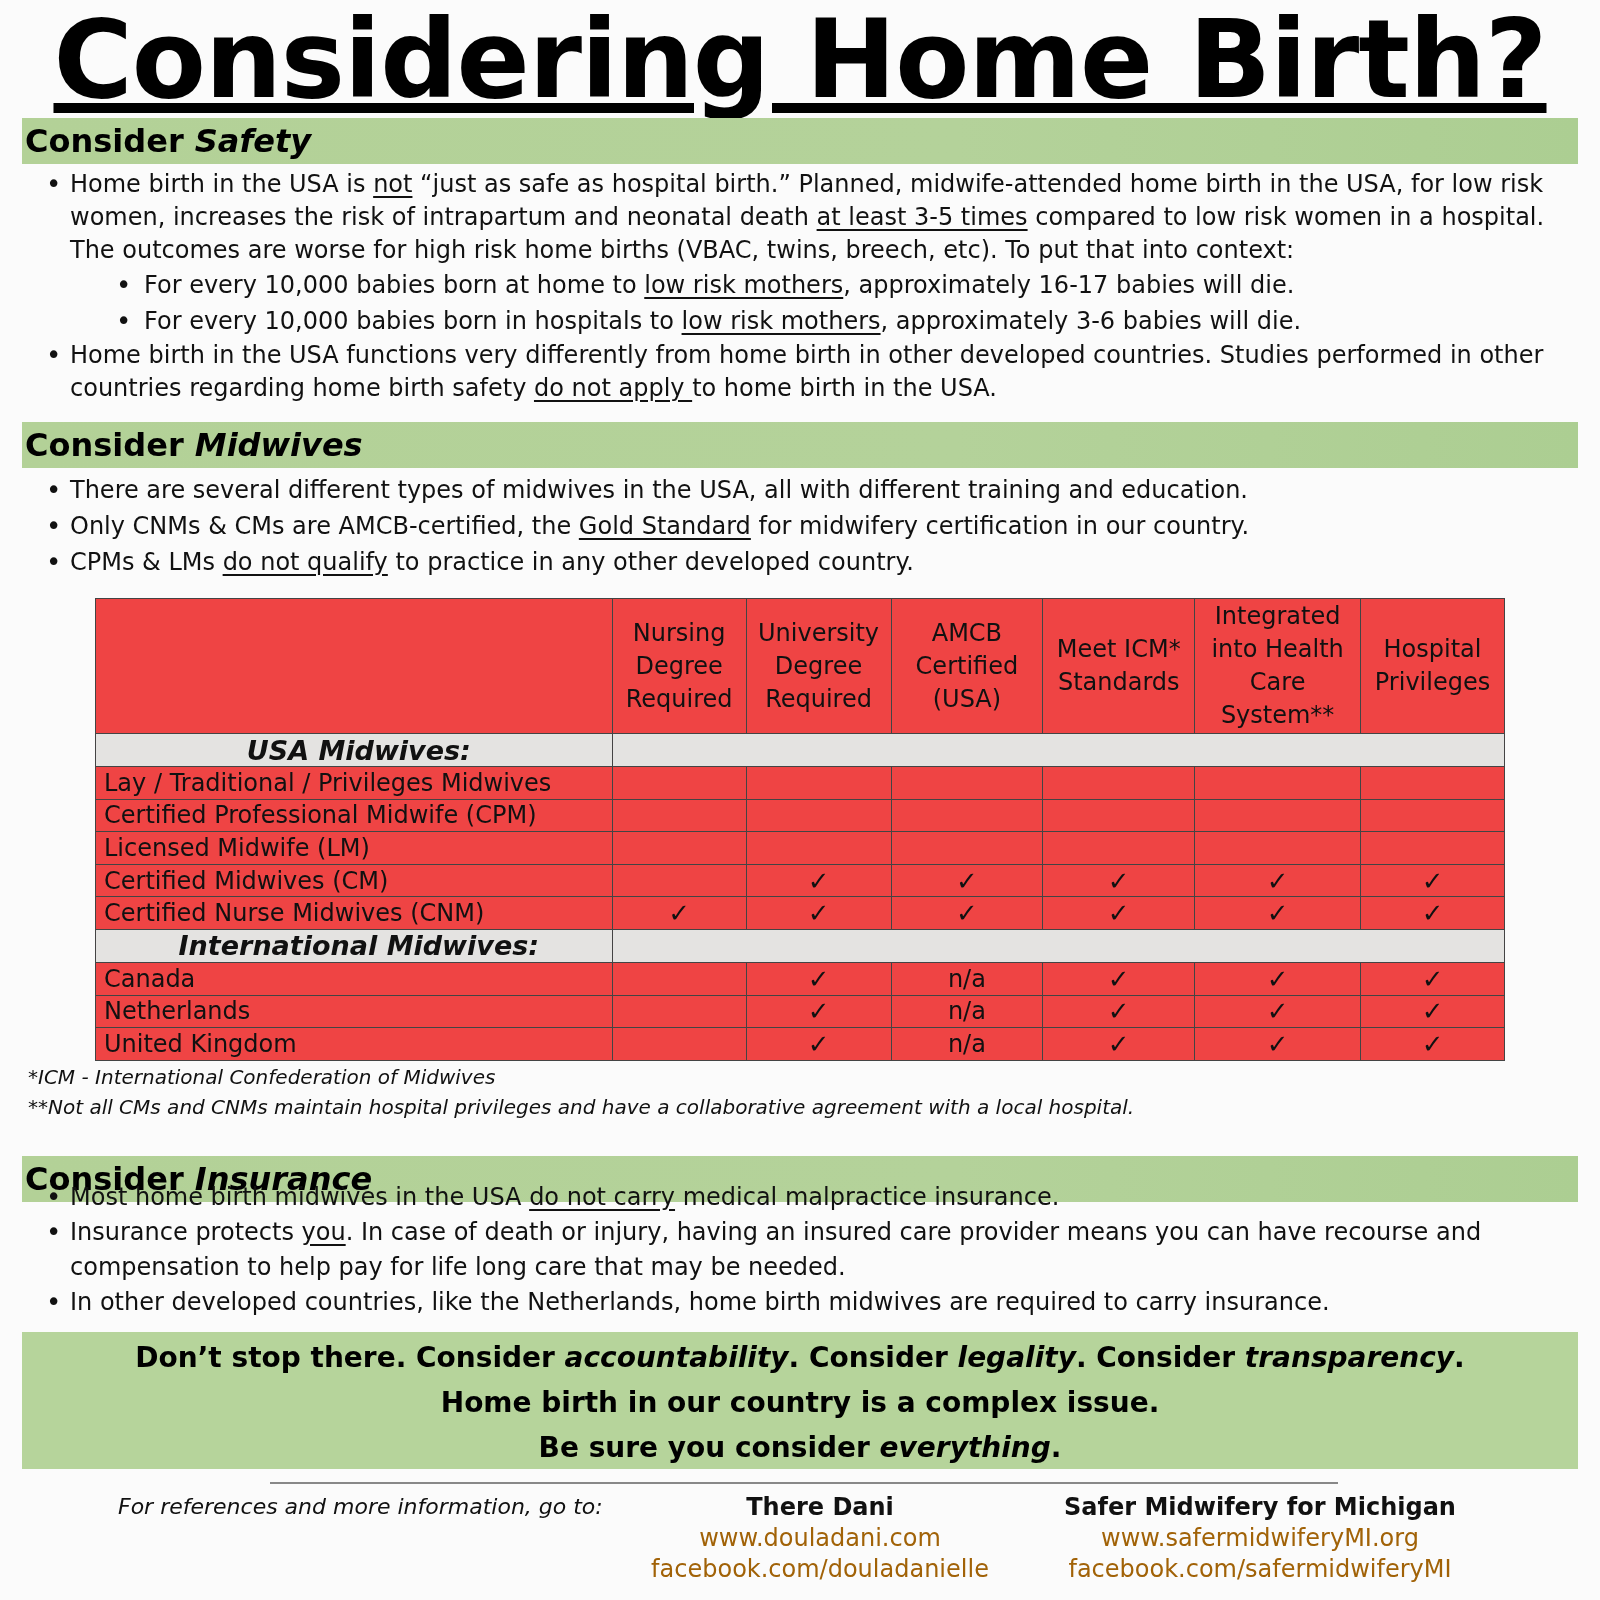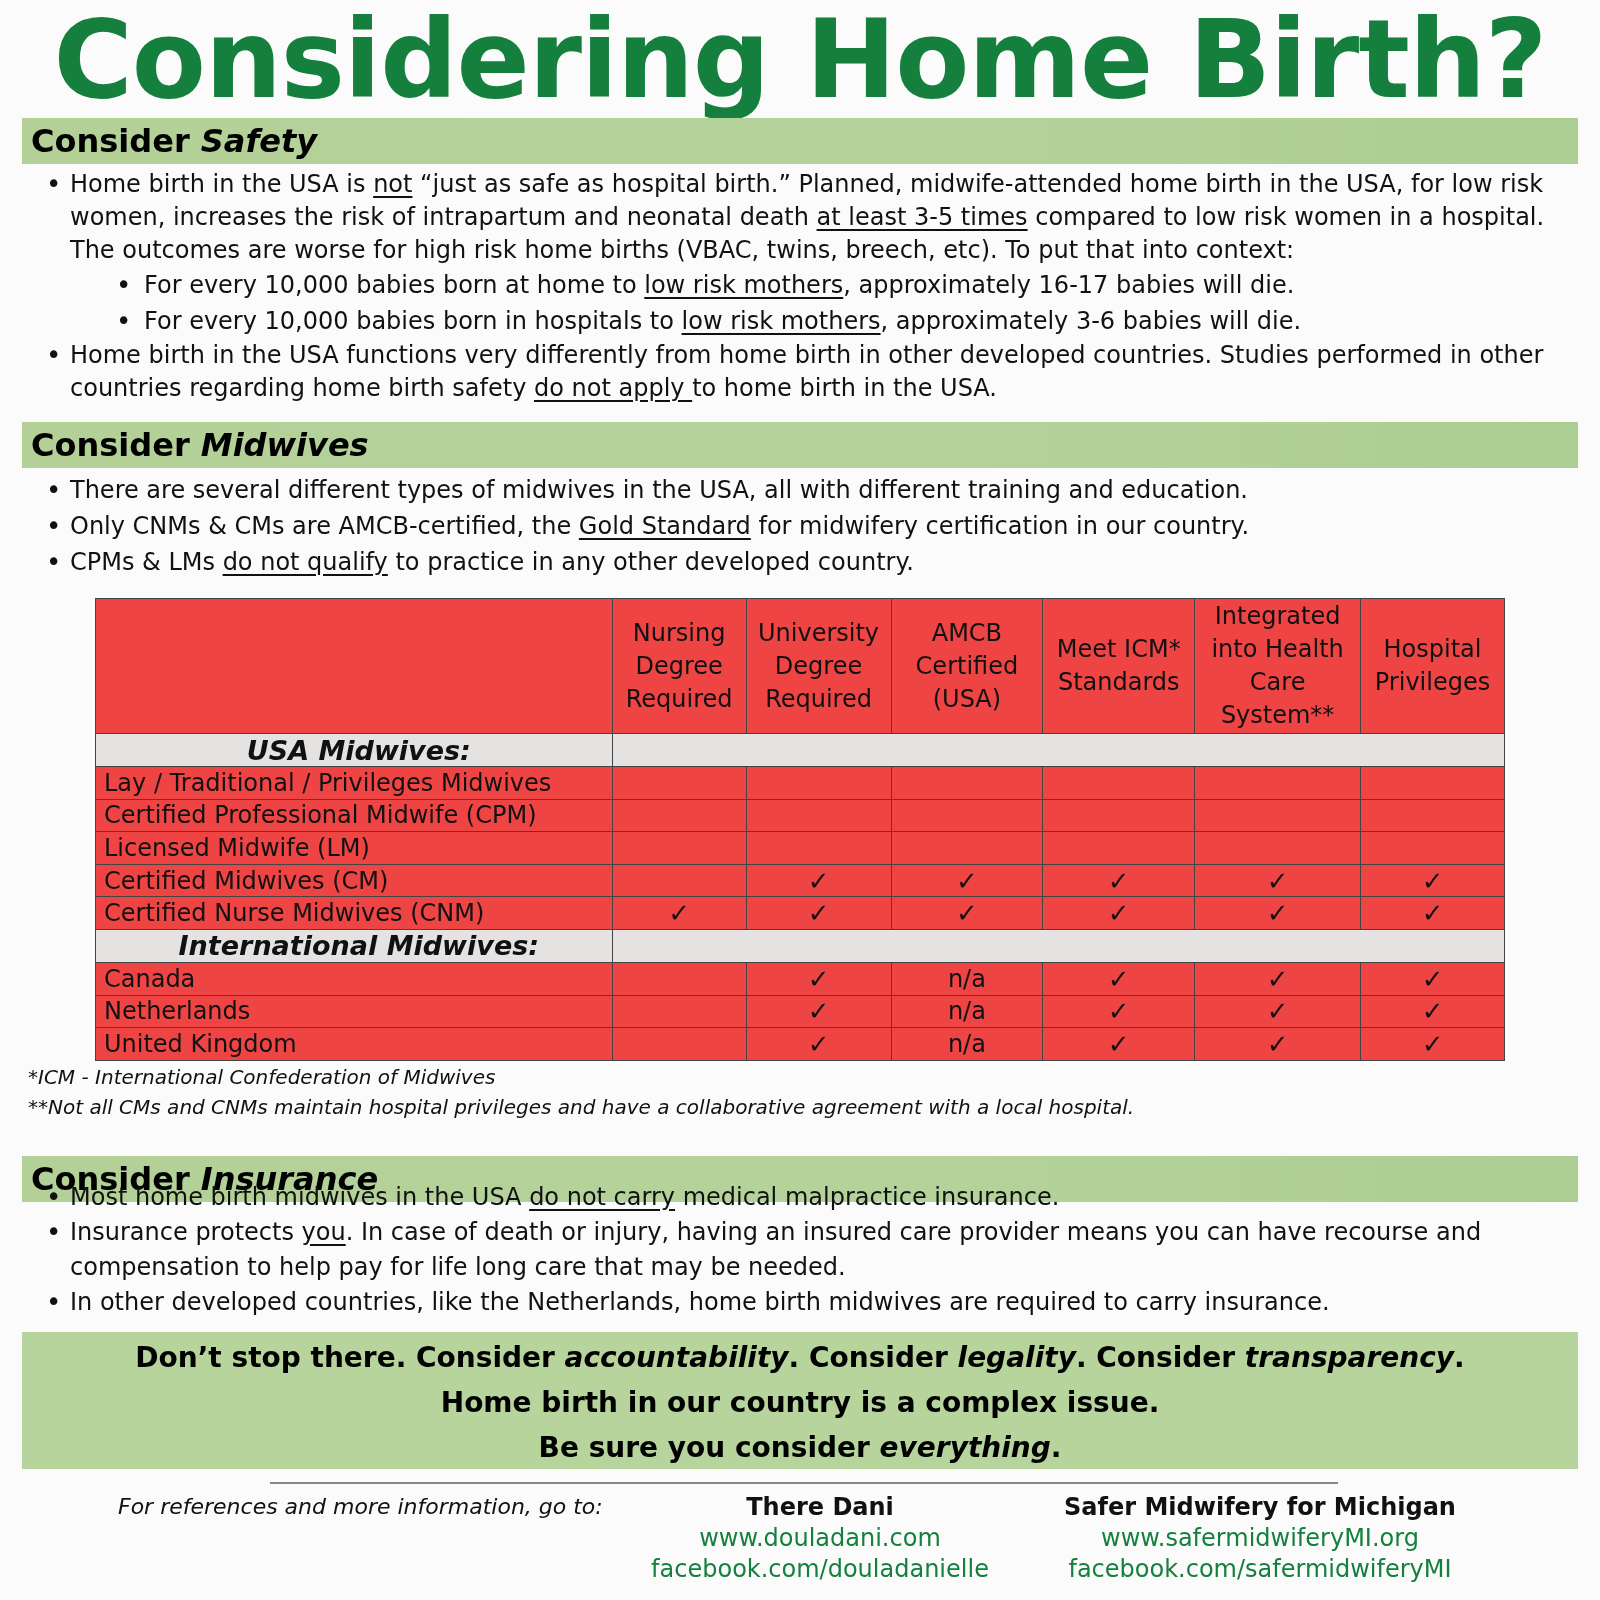--- a/index.html
+++ b/index.html
@@ -3,27 +3,27 @@
 <meta charset="utf-8">
 <style>
   * { box-sizing: border-box; margin: 0; padding: 0; }
   html, body { width: 1600px; height: 1600px; background: #fbfbfb; overflow: hidden; }
   body { font-family: "DejaVu Sans", sans-serif; color: #111; position: relative; }
 
   .title {
     position: absolute; left: 0; top: 0; width: 1600px; height: 120px;
     font-family: "DejaVu Sans", sans-serif; font-weight: bold;
     font-size: 108px; line-height: 120px; letter-spacing: -1px;
-    text-align: center; color: #15803d; white-space: nowrap;
+    text-align: center; color: #000000; white-space: nowrap; text-decoration: underline;
   }
 
   .section-bar {
     position: absolute; left: 22px; width: 1556px; background: #b3d197;
     font-family: "DejaVu Sans", sans-serif; font-weight: bold; font-size: 32px;
-    padding-left: 9px; color: #000; white-space: nowrap;
+    padding-left: 3px; color: #000; white-space: nowrap;
     background: linear-gradient(90deg, #b3d197 0%, #b4d29a 60%, #acce92 100%);
   }
   .section-bar em { font-style: italic; }
 
   .bullets { position: absolute; left: 46px; width: 1510px; font-size: 24px; line-height: 33px; color: #111; }
   .bullets .b { position: relative; padding-left: 24px; }
   .bullets .b::before { content: "\2022"; position: absolute; left: 0; top: 0; font-size: 26px; }
   .bullets .sub { position: relative; padding-left: 98px; line-height: 36px; }
   .bullets .sub::before { content: "\2022"; position: absolute; left: 70px; top: 0; font-size: 26px; }
   .u { text-decoration: underline; text-underline-offset: 4px; }
@@ -51,21 +51,21 @@
     background: #b6d49b; text-align: center; font-weight: bold; font-size: 28px; line-height: 45px; padding-top: 3px;
     color: #000;
   }
   .callout em { font-style: italic; }
 
   .divider { position: absolute; left: 270px; top: 1482px; width: 1068px; height: 2px; background: #888; }
 
   .refs-intro { position: absolute; left: 118px; top: 1494px; font-size: 22px; font-style: italic; color: #111; white-space: nowrap; }
   .ref-col { position: absolute; top: 1492px; text-align: center; font-size: 24px; line-height: 31px; color: #111; white-space: nowrap; }
   .ref-col .name { font-weight: bold; }
-  .ref-col a { color: #15803d; text-decoration: none; display: block; }
+  .ref-col a { color: #a16207; text-decoration: none; display: block; }
 </style>
 </head>
 <body>
 
 <div class="title">Considering Home Birth?</div>
 
 <div class="section-bar" style="top:118px;height:46px;line-height:46px;">
   <span>Consider</span>
   <em>Safety</em>
 </div>

